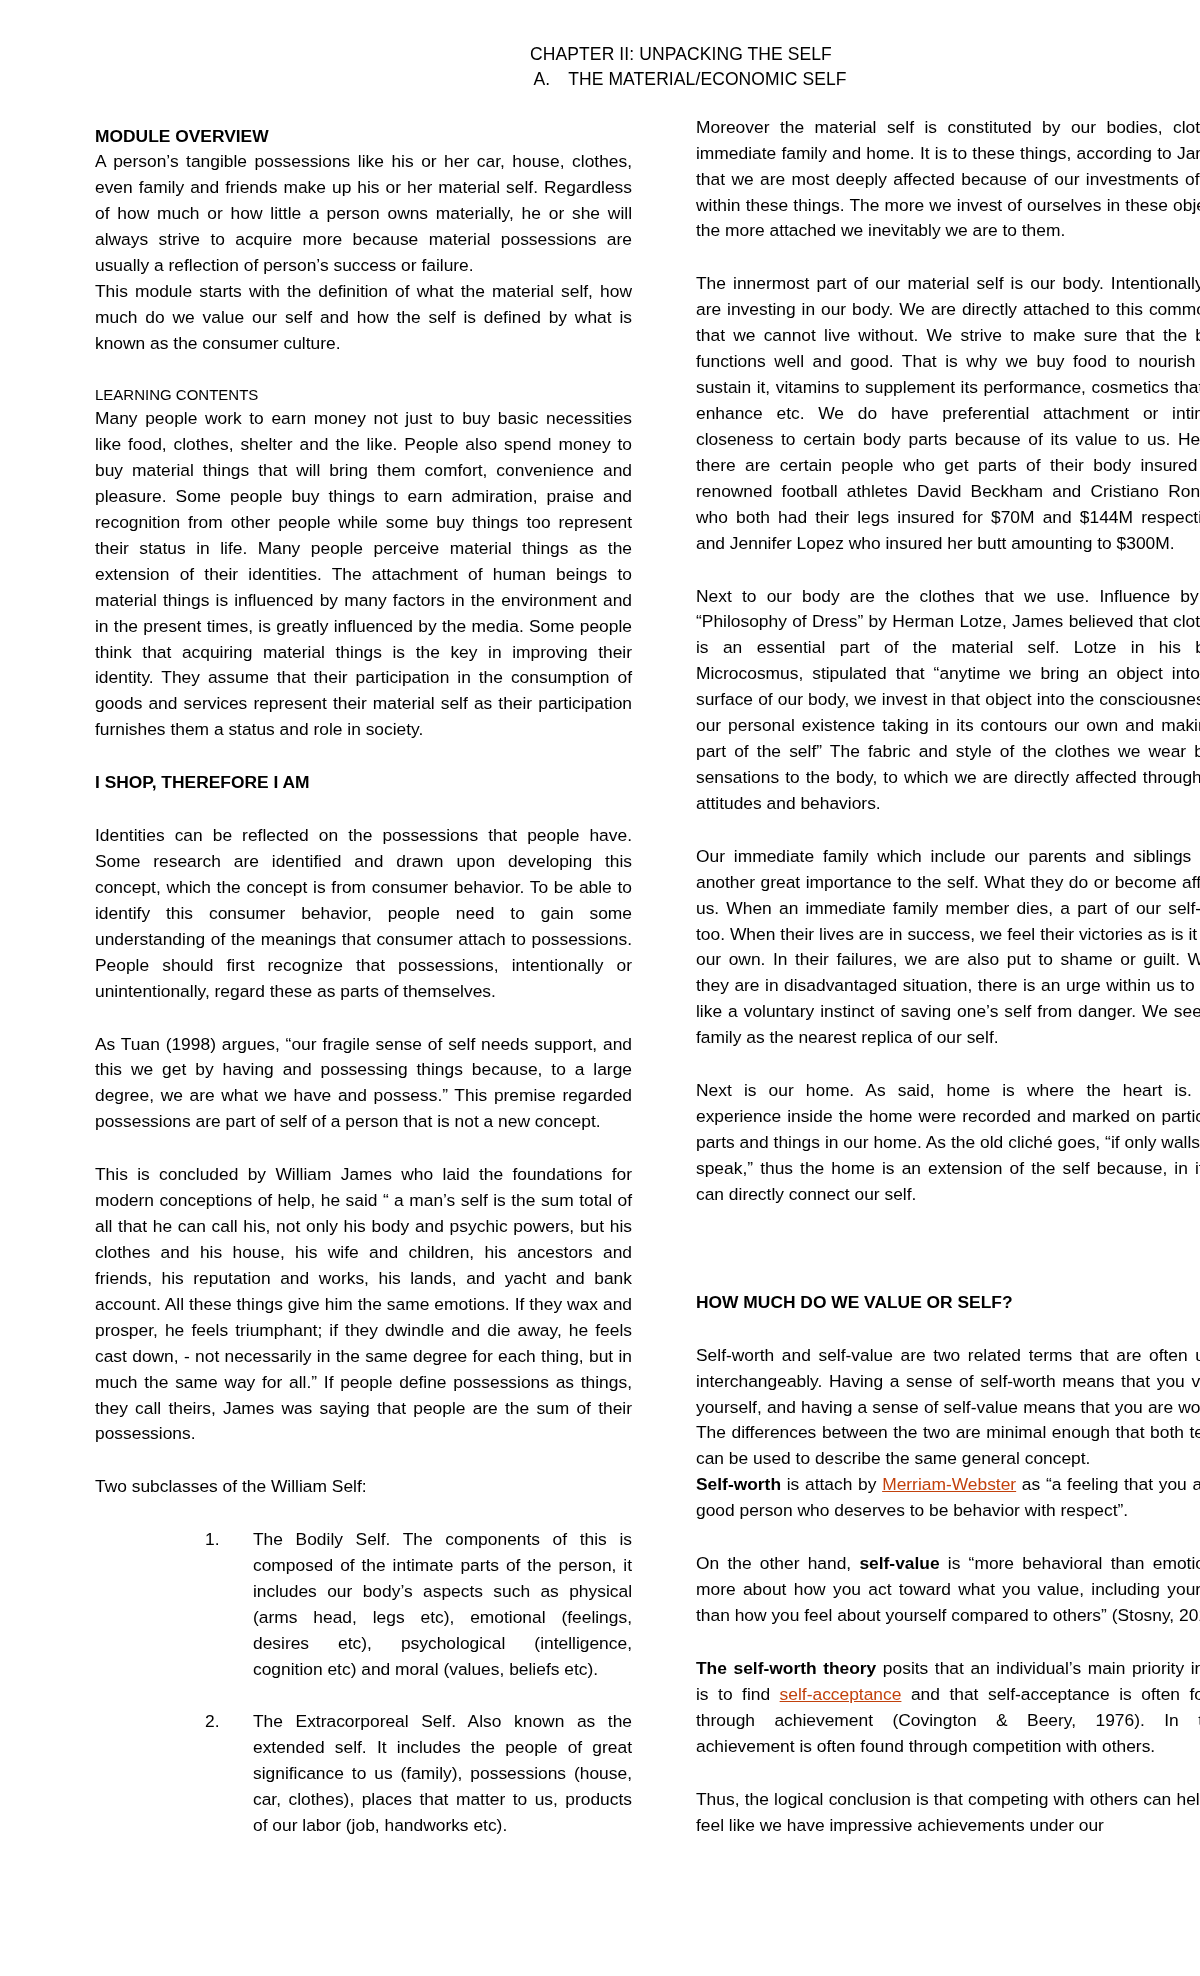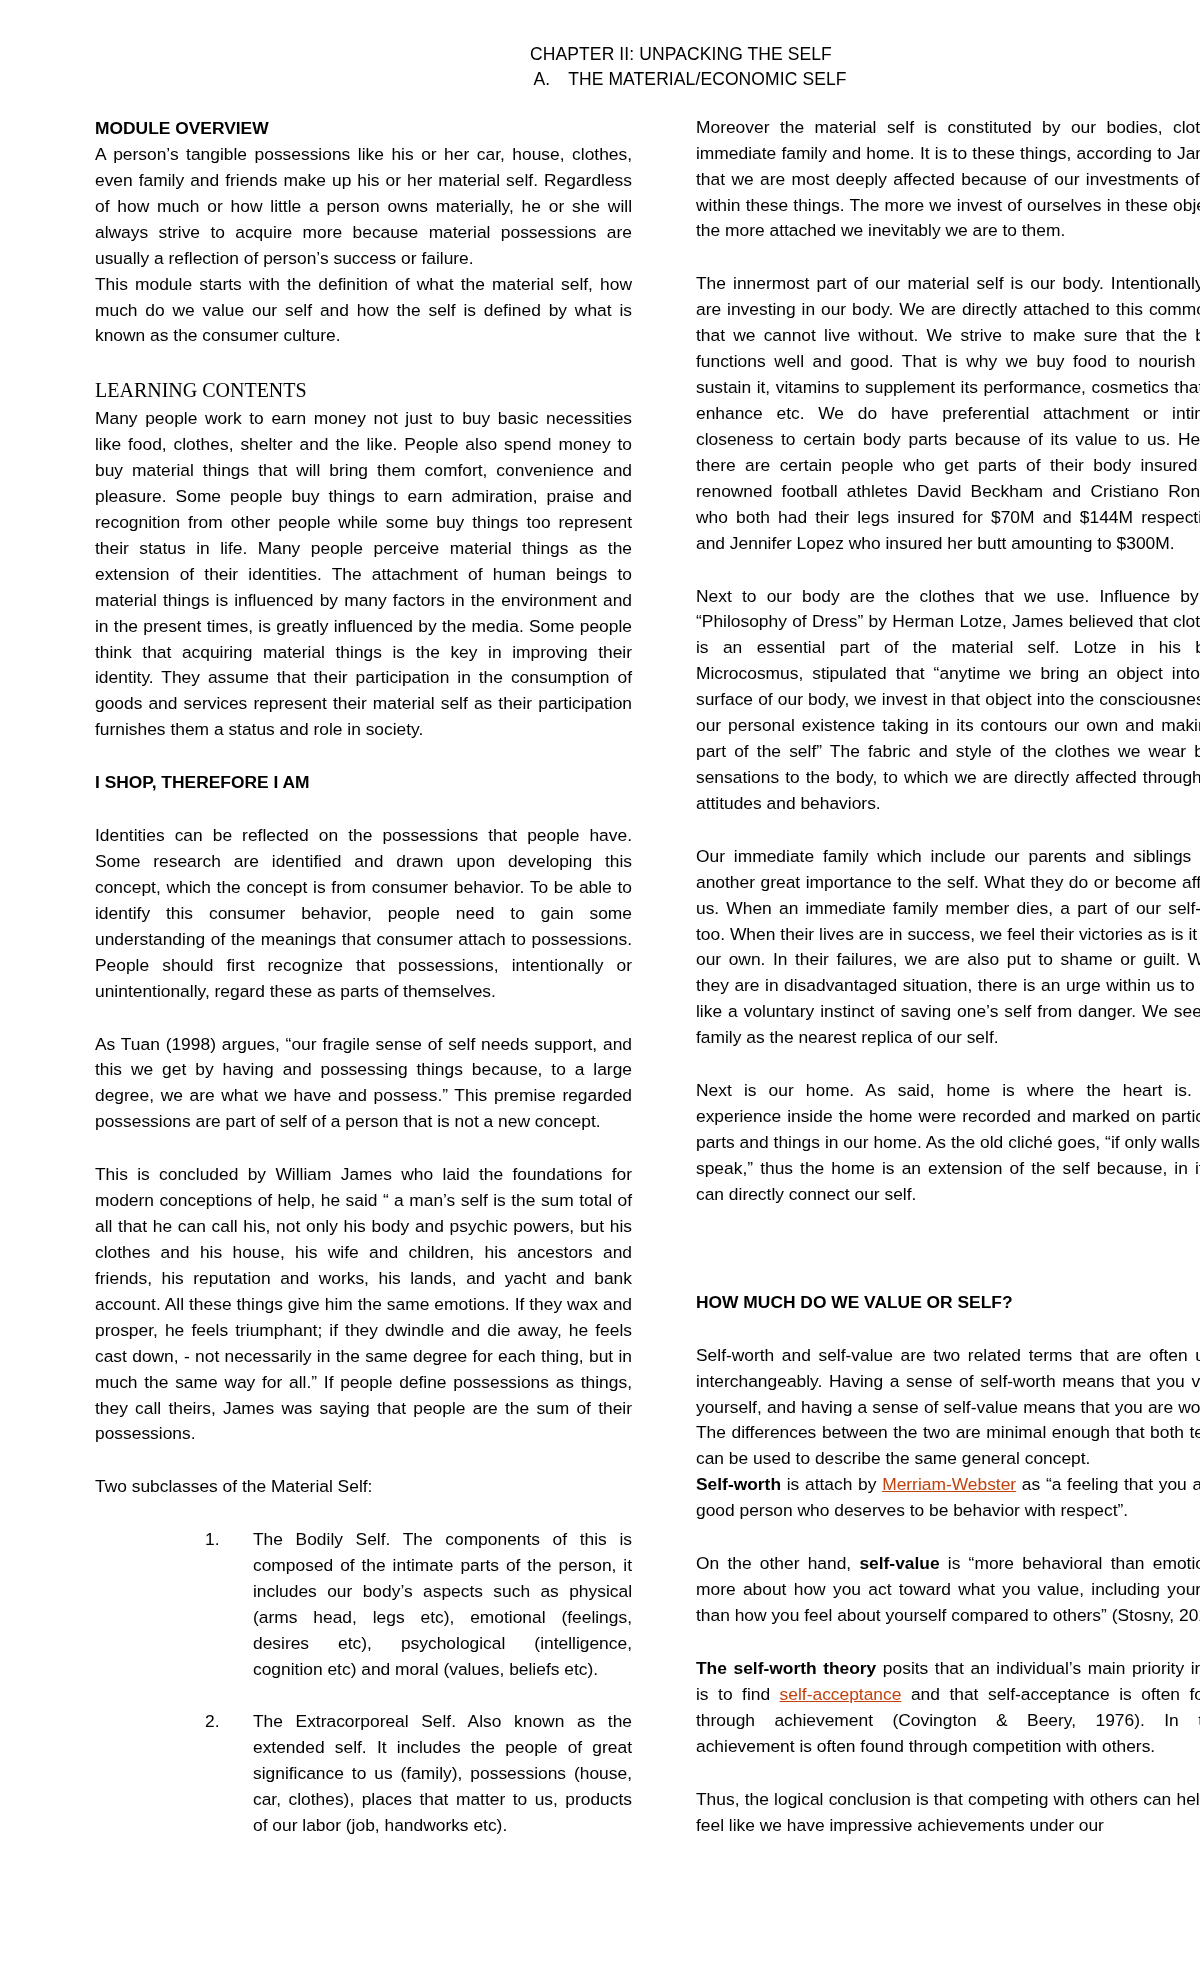--- a/index.html
+++ b/index.html
@@ -60,25 +60,24 @@
   .gap-xl { height: 82px; }
   .hd {
     font-weight: bold;
     font-size: 17.4px;
     line-height: 1.49;
     margin: 0;
     text-align: left;
   }
   .hd-plain {
     font-weight: normal;
-    font-size: 20px;
+    font-size: 15px;
     line-height: 1.49;
     margin: 0;
     text-align: left;
-    font-family: Liberation Serif, serif;
   }
   b, strong { font-weight: bold; }
   a.link {
     color: #c2410c;
     text-decoration: underline;
   }
   ol.numlist {
     margin: 0;
     padding: 0;
     list-style: none;
@@ -141,21 +140,21 @@
       <div class="gap-md"></div>
 
       <p>As Tuan (1998) argues, “our fragile sense of self needs support, and this we get by having and possessing things because, to a large degree, we are what we have and possess.” This premise regarded possessions are part of self of a person that is not a new concept.</p>
 
       <div class="gap-md"></div>
 
       <p>This is concluded by William James who laid the foundations for modern conceptions of help, he said “ a man’s self is the sum total of all that he can call his, not only his body and psychic powers, but his clothes and his house, his wife and children, his ancestors and friends, his reputation and works, his lands, and yacht and bank account. All these things give him the same emotions. If they wax and prosper, he feels triumphant; if they dwindle and die away, he feels cast down, - not necessarily in the same degree for each thing, but in much the same way for all.” If people define possessions as things, they call theirs, James was saying that people are the sum of their possessions.</p>
 
       <div class="gap-md"></div>
 
-      <p class="nojust">Two subclasses of the Material Self:</p>
+      <p class="nojust">Two subclasses of the William Self:</p>
 
       <div class="gap-md"></div>
 
       <ol class="numlist">
         <li>The Bodily Self. The components of this is composed of the intimate parts of the person, it includes our body’s aspects such as physical (arms head, legs etc), emotional (feelings, desires etc), psychological (intelligence, cognition etc) and moral (values, beliefs etc).</li>
         <li>The Extracorporeal Self. Also known as the extended self. It includes the people of great significance to us (family), possessions (house, car, clothes), places that matter to us, products of our labor (job, handworks etc).</li>
       </ol>
 
     </div>
 

